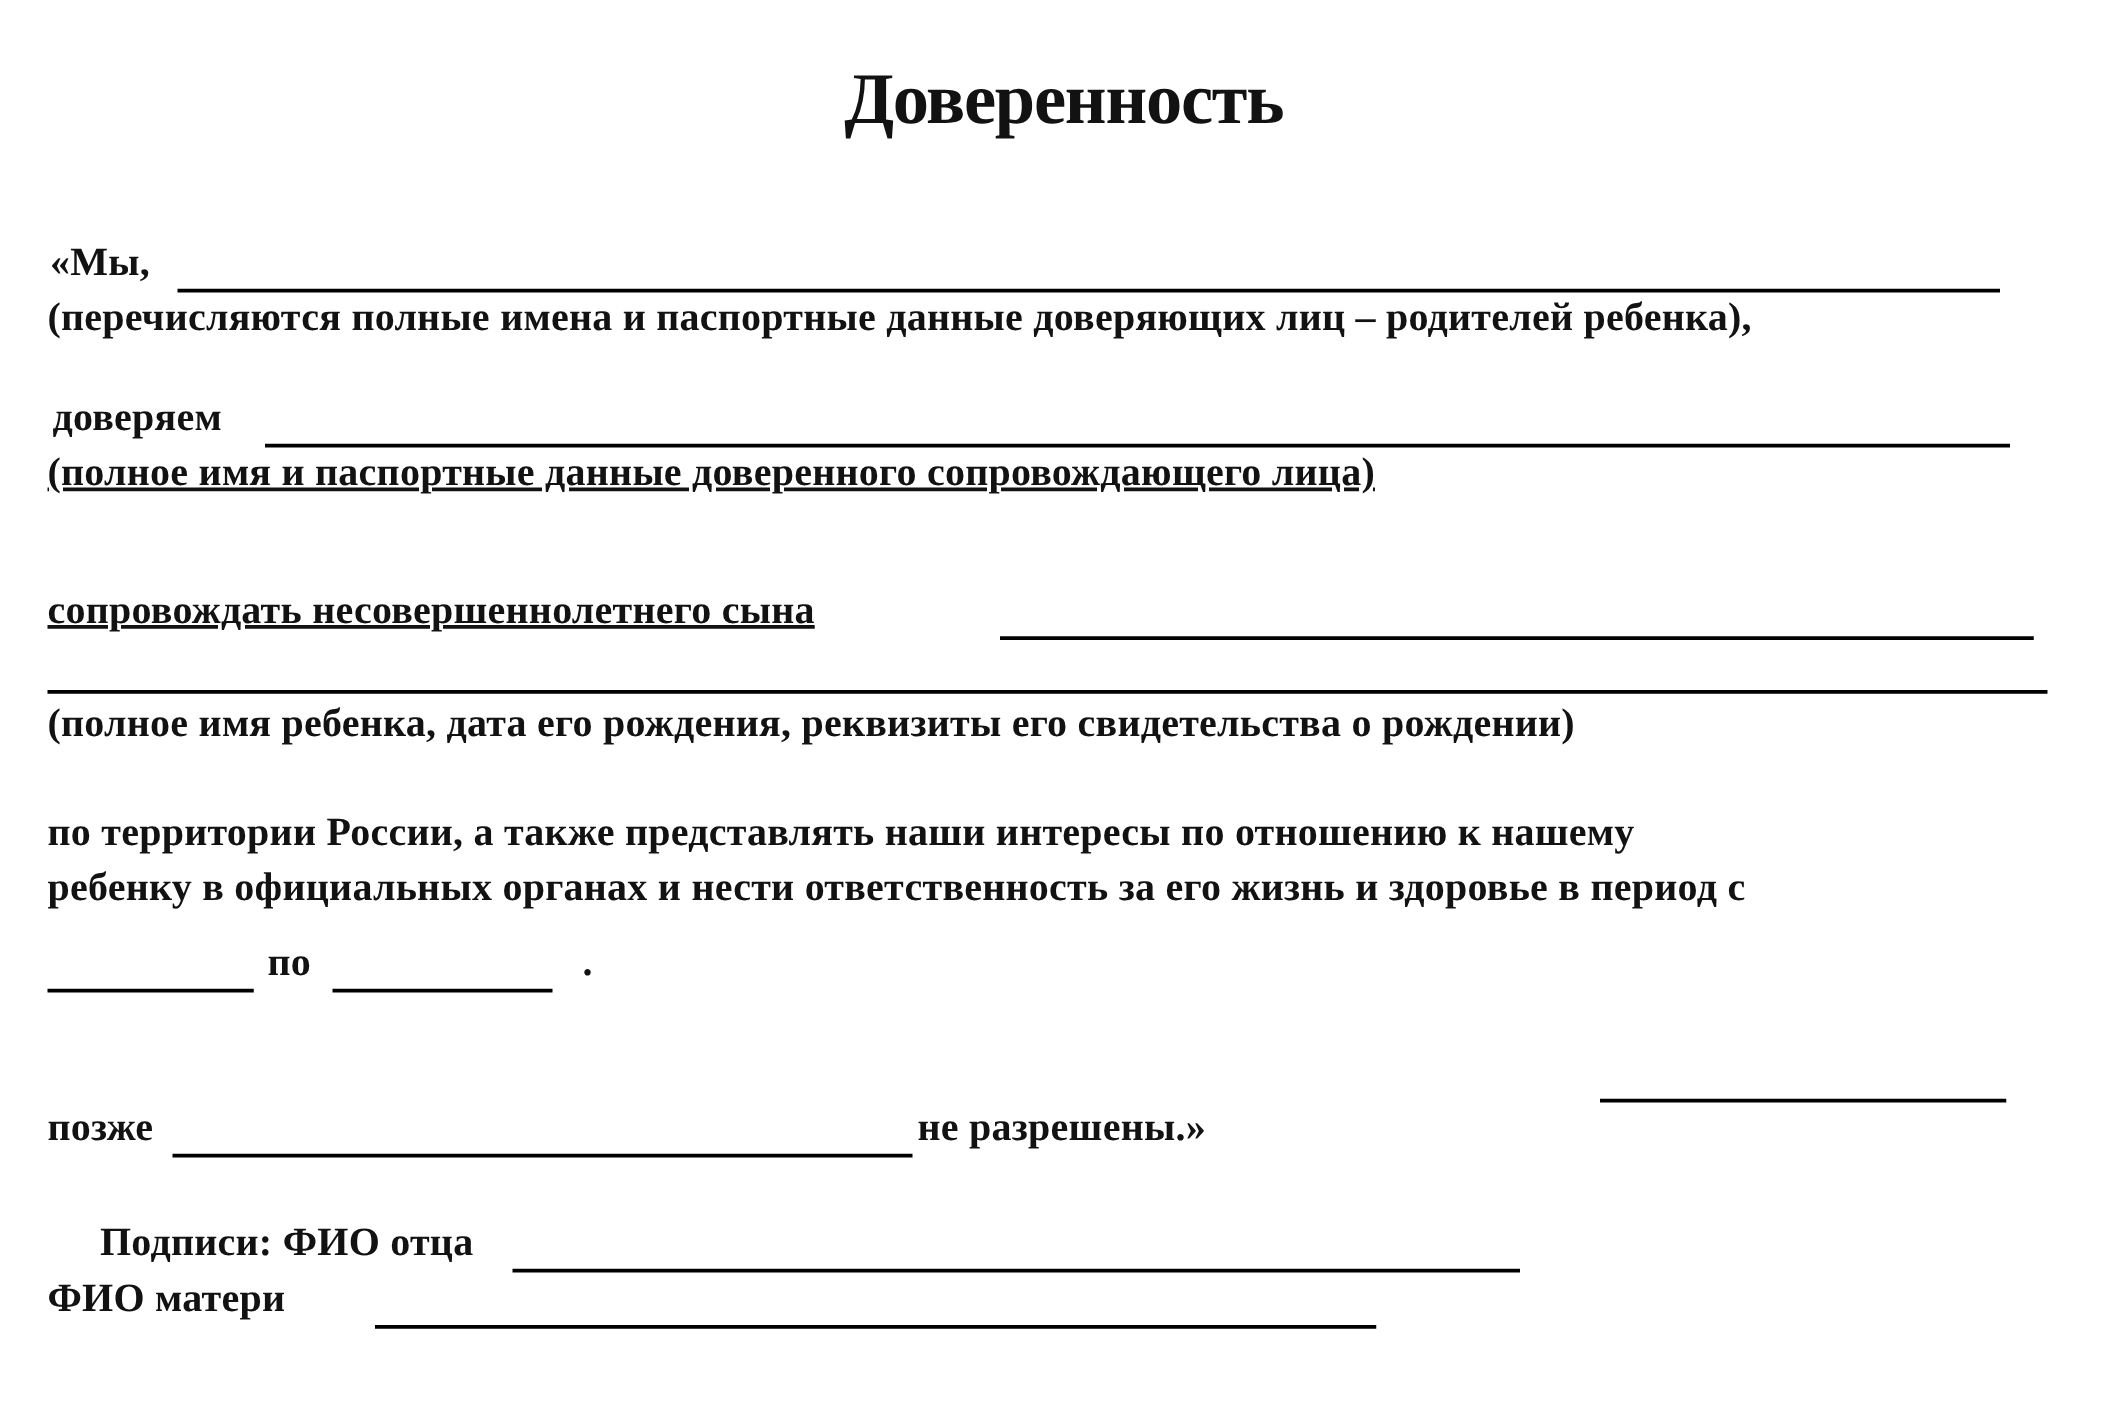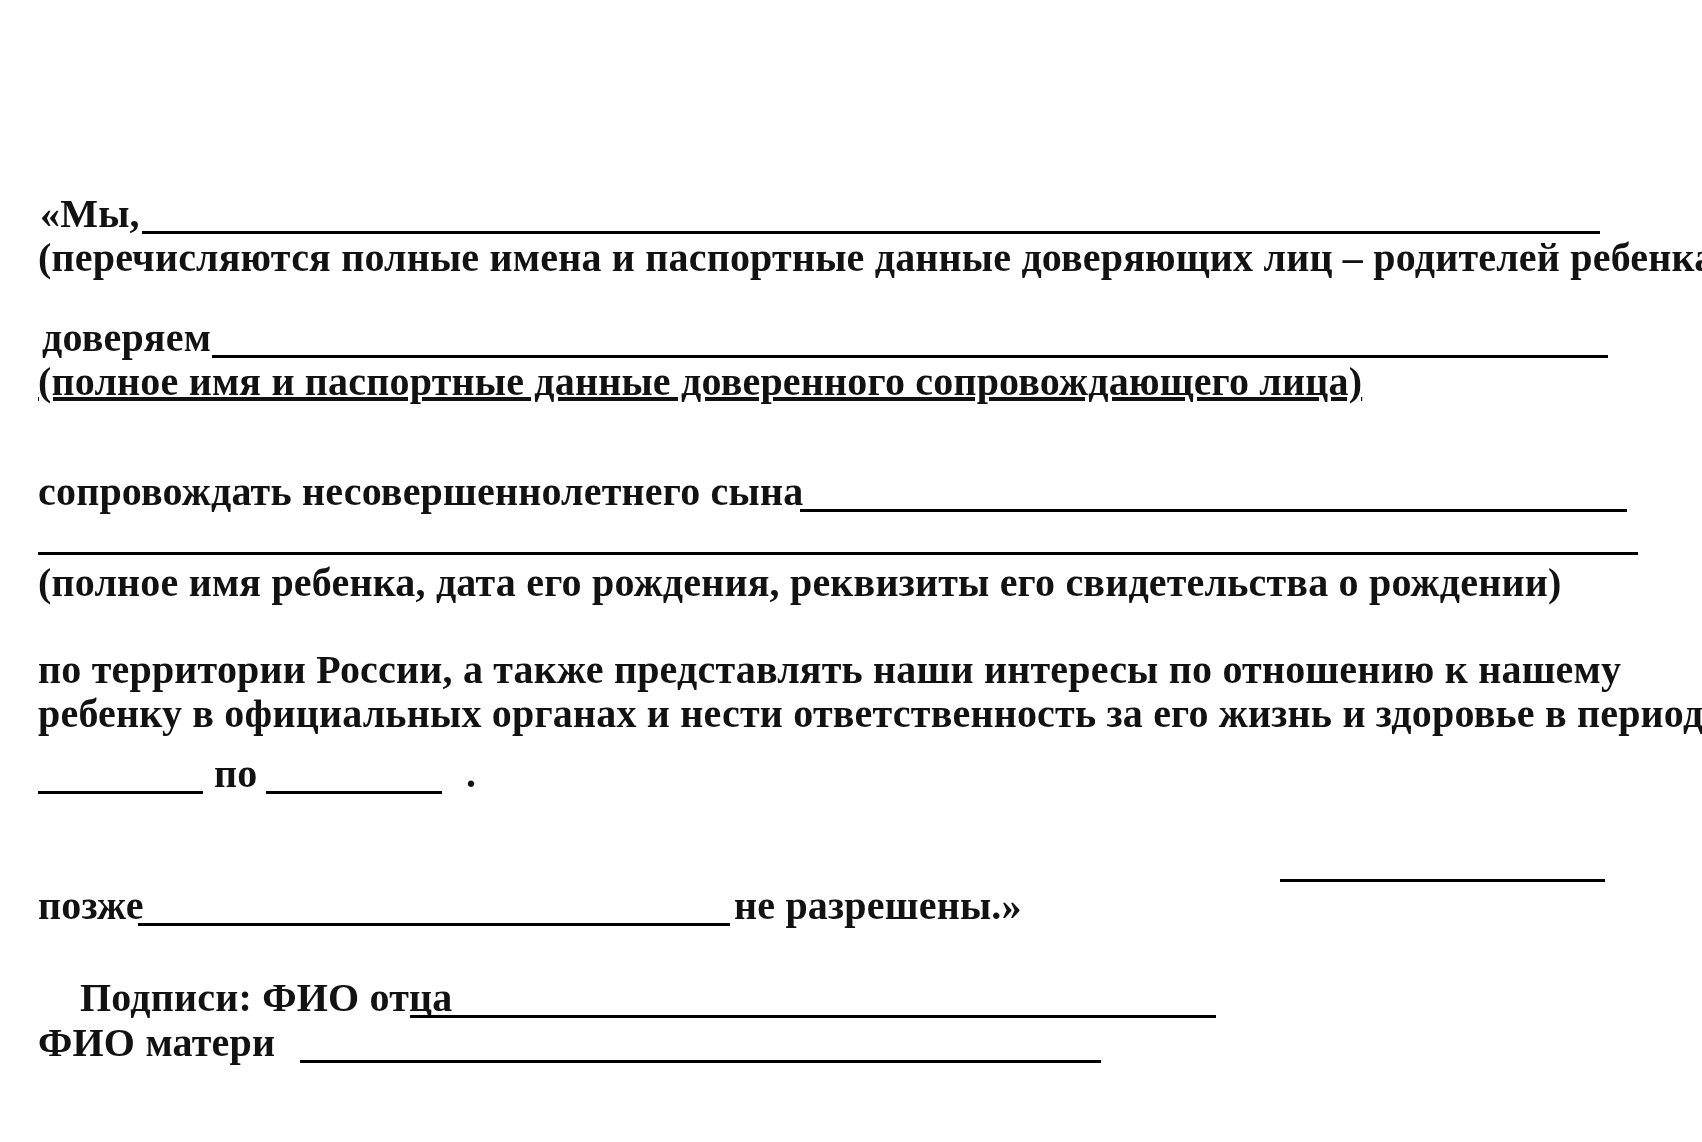--- a/index.html
+++ b/index.html
@@ -22,47 +22,48 @@
     right: 0;
     top: 45px;
     text-align: center;
     font-size: 58px;
     font-weight: bold;
     letter-spacing: -1px;
     white-space: nowrap;
   }
   .t {
     position: absolute;
-    font-size: 40px;
+    font-size: 32px;
     font-weight: bold;
     letter-spacing: 0.2px;
     white-space: nowrap;
     line-height: 1.1;
   }
   .blank {
     position: absolute;
     height: 0;
     border-bottom: 3px solid #000000;
   }
 </style>
 </head>
 <body>
 
 <div class="page">
 
+  <div class="doc-title">Доверенность</div>
 
   <span class="t" style="left:40px; top:192px;">«Мы,</span>
   <div class="blank" style="left:142px; top:231px; width:1458px;"></div>
   <span class="t" style="left:38px; top:236px;">(перечисляются полные имена и паспортные данные доверяющих лиц – родителей ребенка),</span>
 
   <span class="t" style="left:42px; top:316px;">доверяем</span>
   <div class="blank" style="left:212px; top:355px; width:1396px;"></div>
   <span class="t" style="left:38px; top:360px;text-decoration:underline;">(полное имя и паспортные данные доверенного сопровождающего лица)</span>
 
-  <span class="t" style="left:38px; top:470px;">сопровождать несовершеннолетнего сына</span>
+  <span class="t" style="left:38px; top:470px;text-decoration:underline;">сопровождать несовершеннолетнего сына</span>
   <div class="blank" style="left:800px; top:509px; width:827px;"></div>
   <div class="blank" style="left:38px; top:552px; width:1600px;"></div>
   <span class="t" style="left:38px; top:561px;text-align:right;">(полное имя ребенка, дата его рождения, реквизиты его свидетельства о рождении)</span>
 
   <span class="t" style="left:38px; top:648px;">по территории России, а также представлять наши интересы по отношению к нашему</span>
   <span class="t" style="left:38px; top:692px;">ребенку в официальных органах и нести ответственность за его жизнь и здоровье в период с</span>
   <div class="blank" style="left:38px; top:791px; width:165px;"></div>
   <span class="t" style="left:214px; top:752px;">по</span>
   <div class="blank" style="left:266px; top:791px; width:176px;"></div>
   <span class="t" style="left:466px; top:752px;">.</span>

